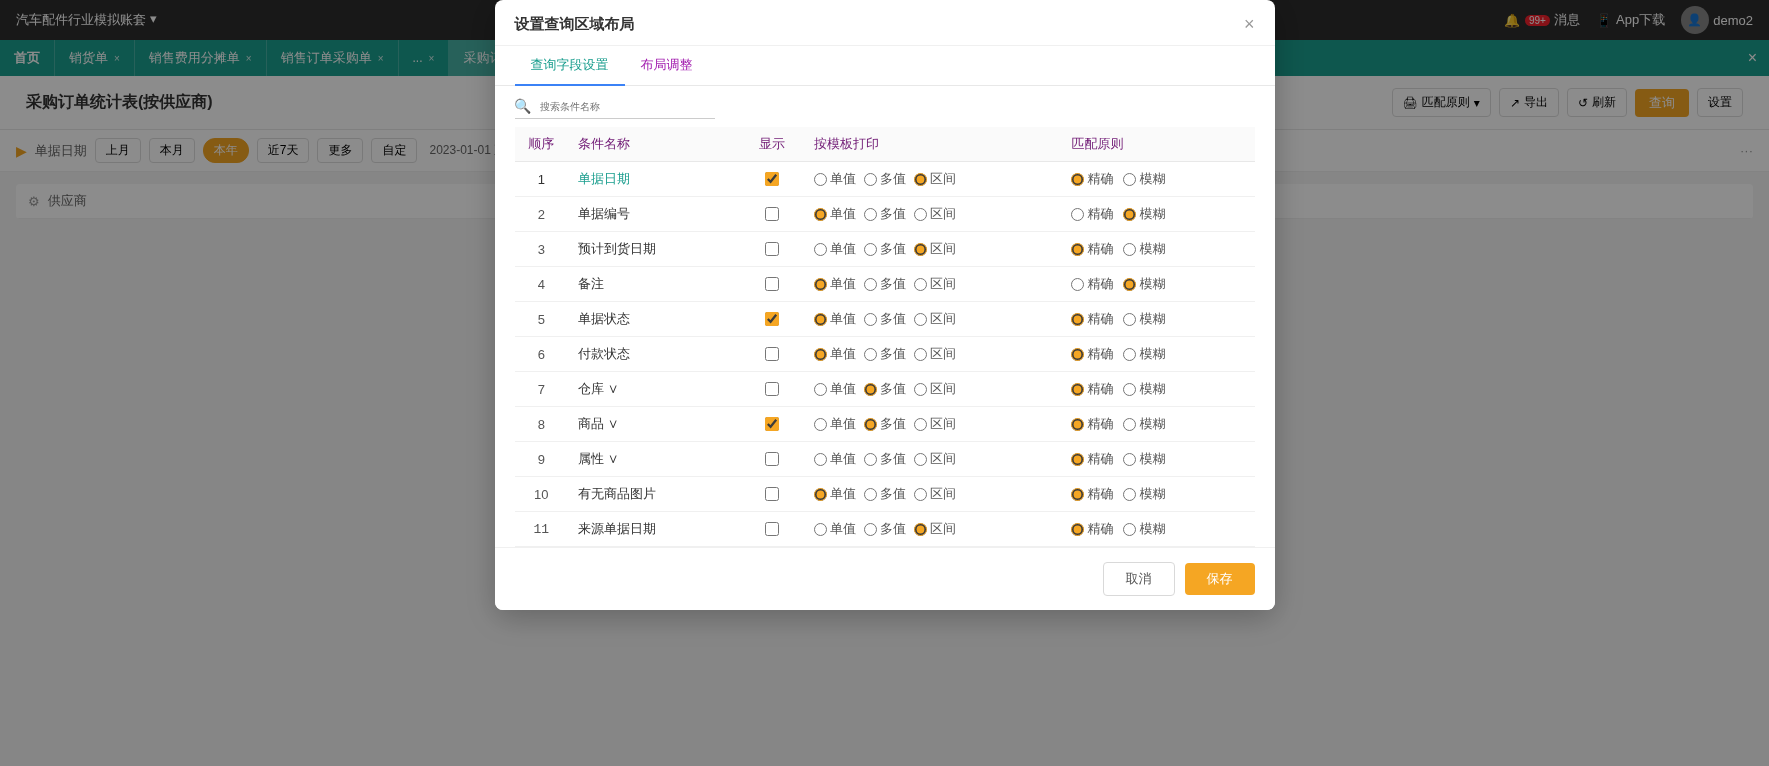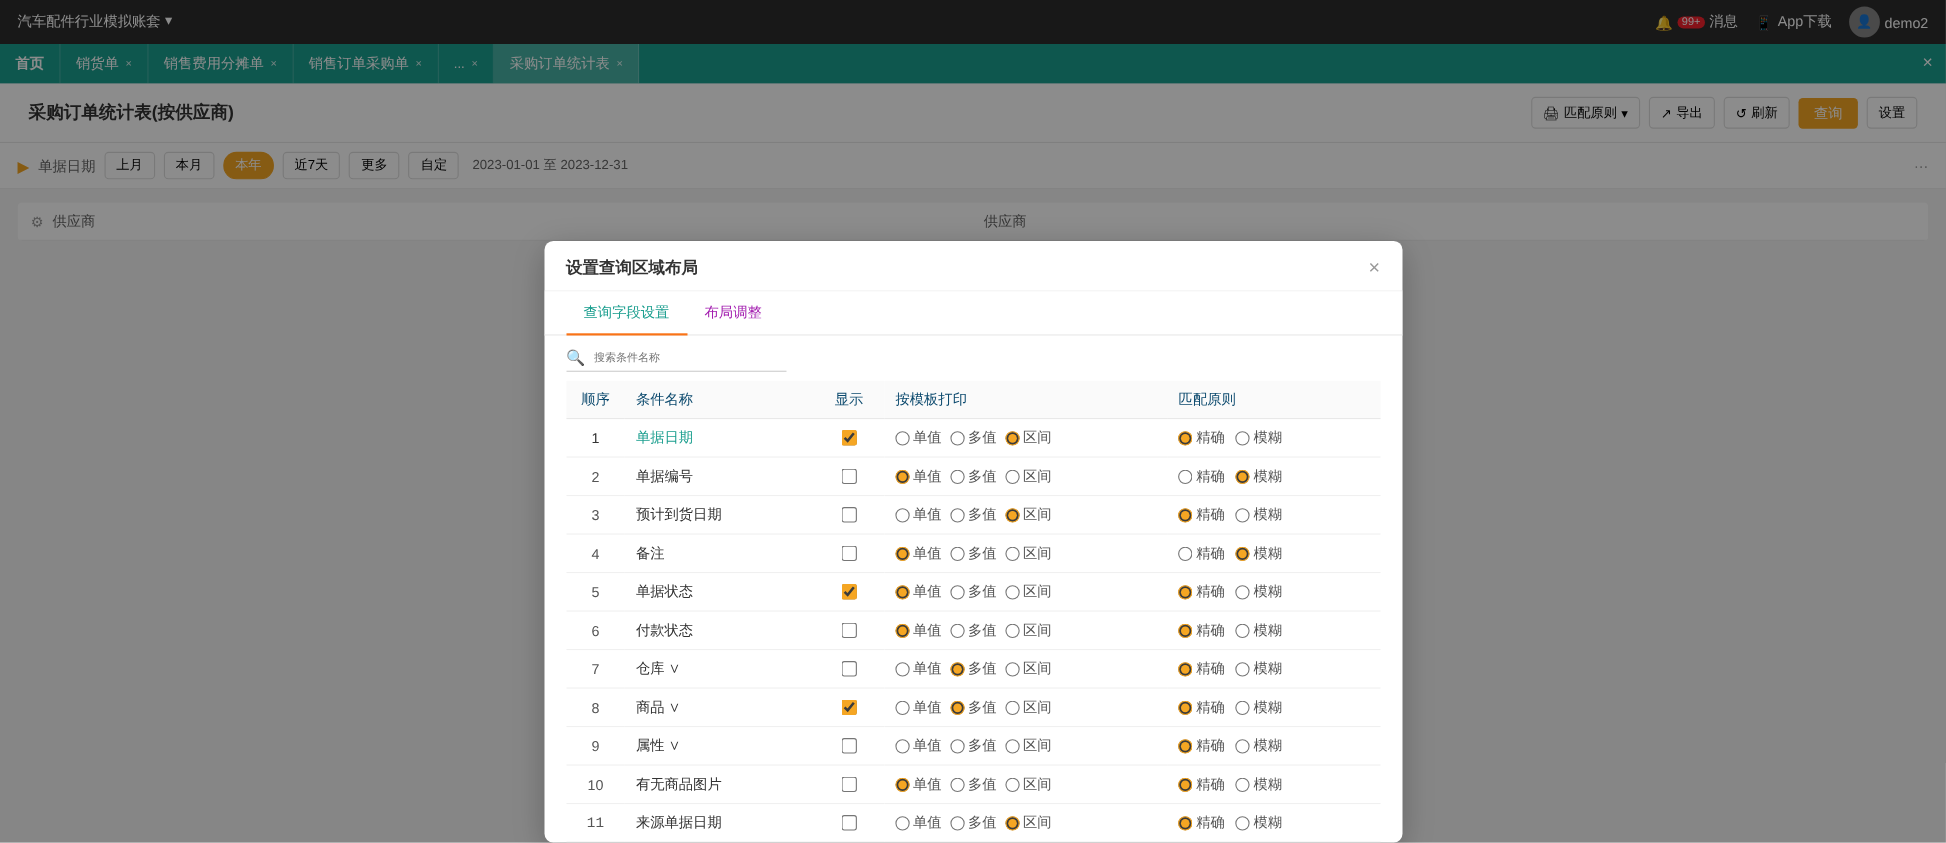--- a/index.html
+++ b/index.html
@@ -100,21 +100,21 @@
     .table-col { flex: 1; color: #666; font-size: 13px; }
     .table-settings-icon { color: #999; cursor: pointer; margin-right: 8px; }
 
     
     .overlay {
       position: fixed;
       top: 0; left: 0; right: 0; bottom: 0;
       background: rgba(0,0,0,0.45);
       z-index: 100;
       display: flex;
-      align-items: flex-end;
+      align-items: flex-start;
       justify-content: center;
     }
 
     
     .dialog {
       background: #fff;
       border-radius: 8px;
       width: 780px;
       max-height: 680px;
       box-shadow: 0 8px 32px rgba(0,0,0,0.25);
@@ -143,21 +143,21 @@
     .dialog-tab {
       padding: 10px 16px;
       font-size: 13px;
       cursor: pointer;
       color: #a21caf;
       border-bottom: 2px solid transparent;
       margin-bottom: -1px;
     }
     .dialog-tab.active {
       color: #1a9e8e;
-      border-bottom: 2px solid #f97316;
+      border-bottom: 2px solid #3b82f6;
       font-weight: 500;
     }
 
     
     .dialog-search {
       padding: 12px 20px 8px;
       display: flex;
       align-items: center;
     }
     .search-box {
@@ -185,21 +185,21 @@
       padding: 0 20px;
     }
     .dialog-table {
       width: 100%;
       border-collapse: collapse;
     }
     .dialog-table thead tr th {
       padding: 8px 10px;
       text-align: left;
       font-size: 13px;
-      color: #0c4a6e;
+      color: #701a75;
       background: #fafafa;
       border-bottom: 1px solid #e8e8e8;
       font-weight: 500;
     }
     .dialog-table tbody tr {
       border-bottom: 1px solid #f0f0f0;
     }
     .dialog-table tbody tr td {
       padding: 8px 10px;
       font-size: 13px;
@@ -792,14 +792,18 @@
                     <input type="radio" name="match_10" style="">
                     <span>模糊</span>
                   </label>
                 </div>
               </td>
             </tr>
           </tbody>
       </table>
     </div>
 
+    <div class="dialog-footer">
+      <button class="btn-cancel">取消</button>
+      <button class="btn-save">保存</button>
+    </div>
   </div>
 </div>
 
 </body></html>

